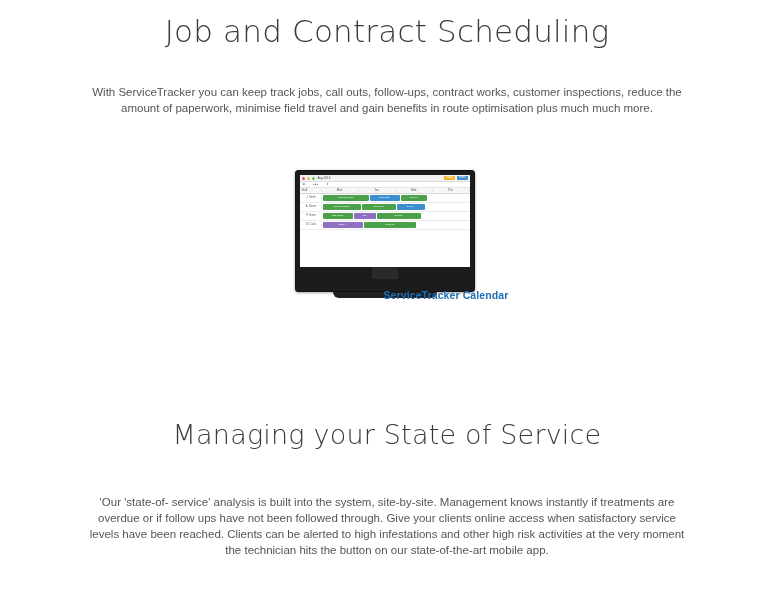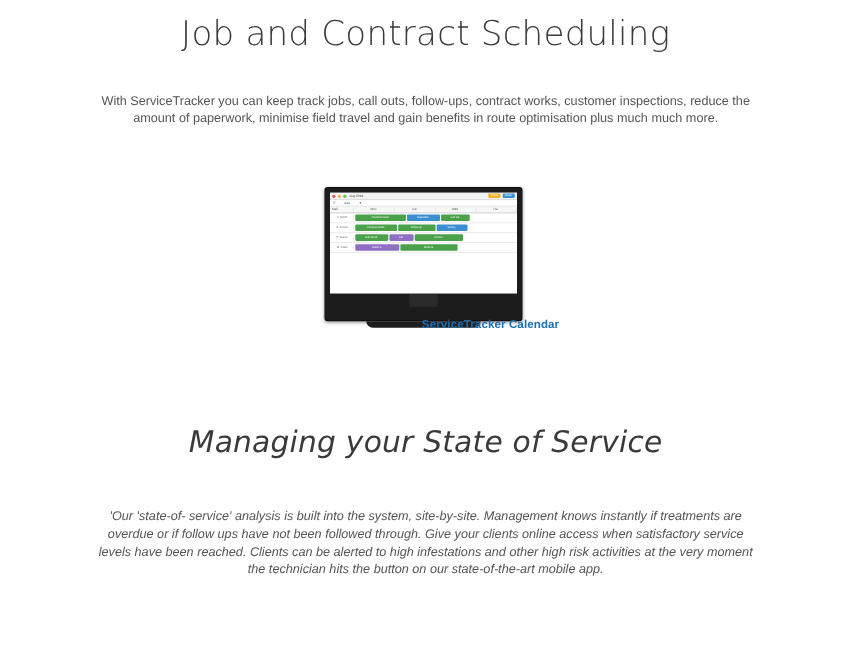--- a/index.html
+++ b/index.html
@@ -276,21 +276,21 @@
           </div>
           <div class="stand-neck"></div>
         </div>
         <div class="stand-base"></div>
 
         <span class="caption" style="left:89px; top:119px;">ServiceTracker Calendar</span>
       </div>
     </div>
   </div>
 
-  <div class="section" id="sec2" style="margin-top:88px;font-style:italic;">
+  <div class="section" id="sec2" style="margin-top:120px;">
 
     <h1 class="section-title">Managing your State of Service</h1>
 
     <p class="section-body">'Our 'state-of- service' analysis is built into the system, site-by-site. Management knows instantly if treatments are overdue or if follow ups have not been followed through. Give your clients online access when satisfactory service levels have been reached. Clients can be alerted to high infestations and other high risk activities at the very moment the technician hits the button on our state-of-the-art mobile app.</p>
 
   </div>
 
 </div>
 
 </body></html>

